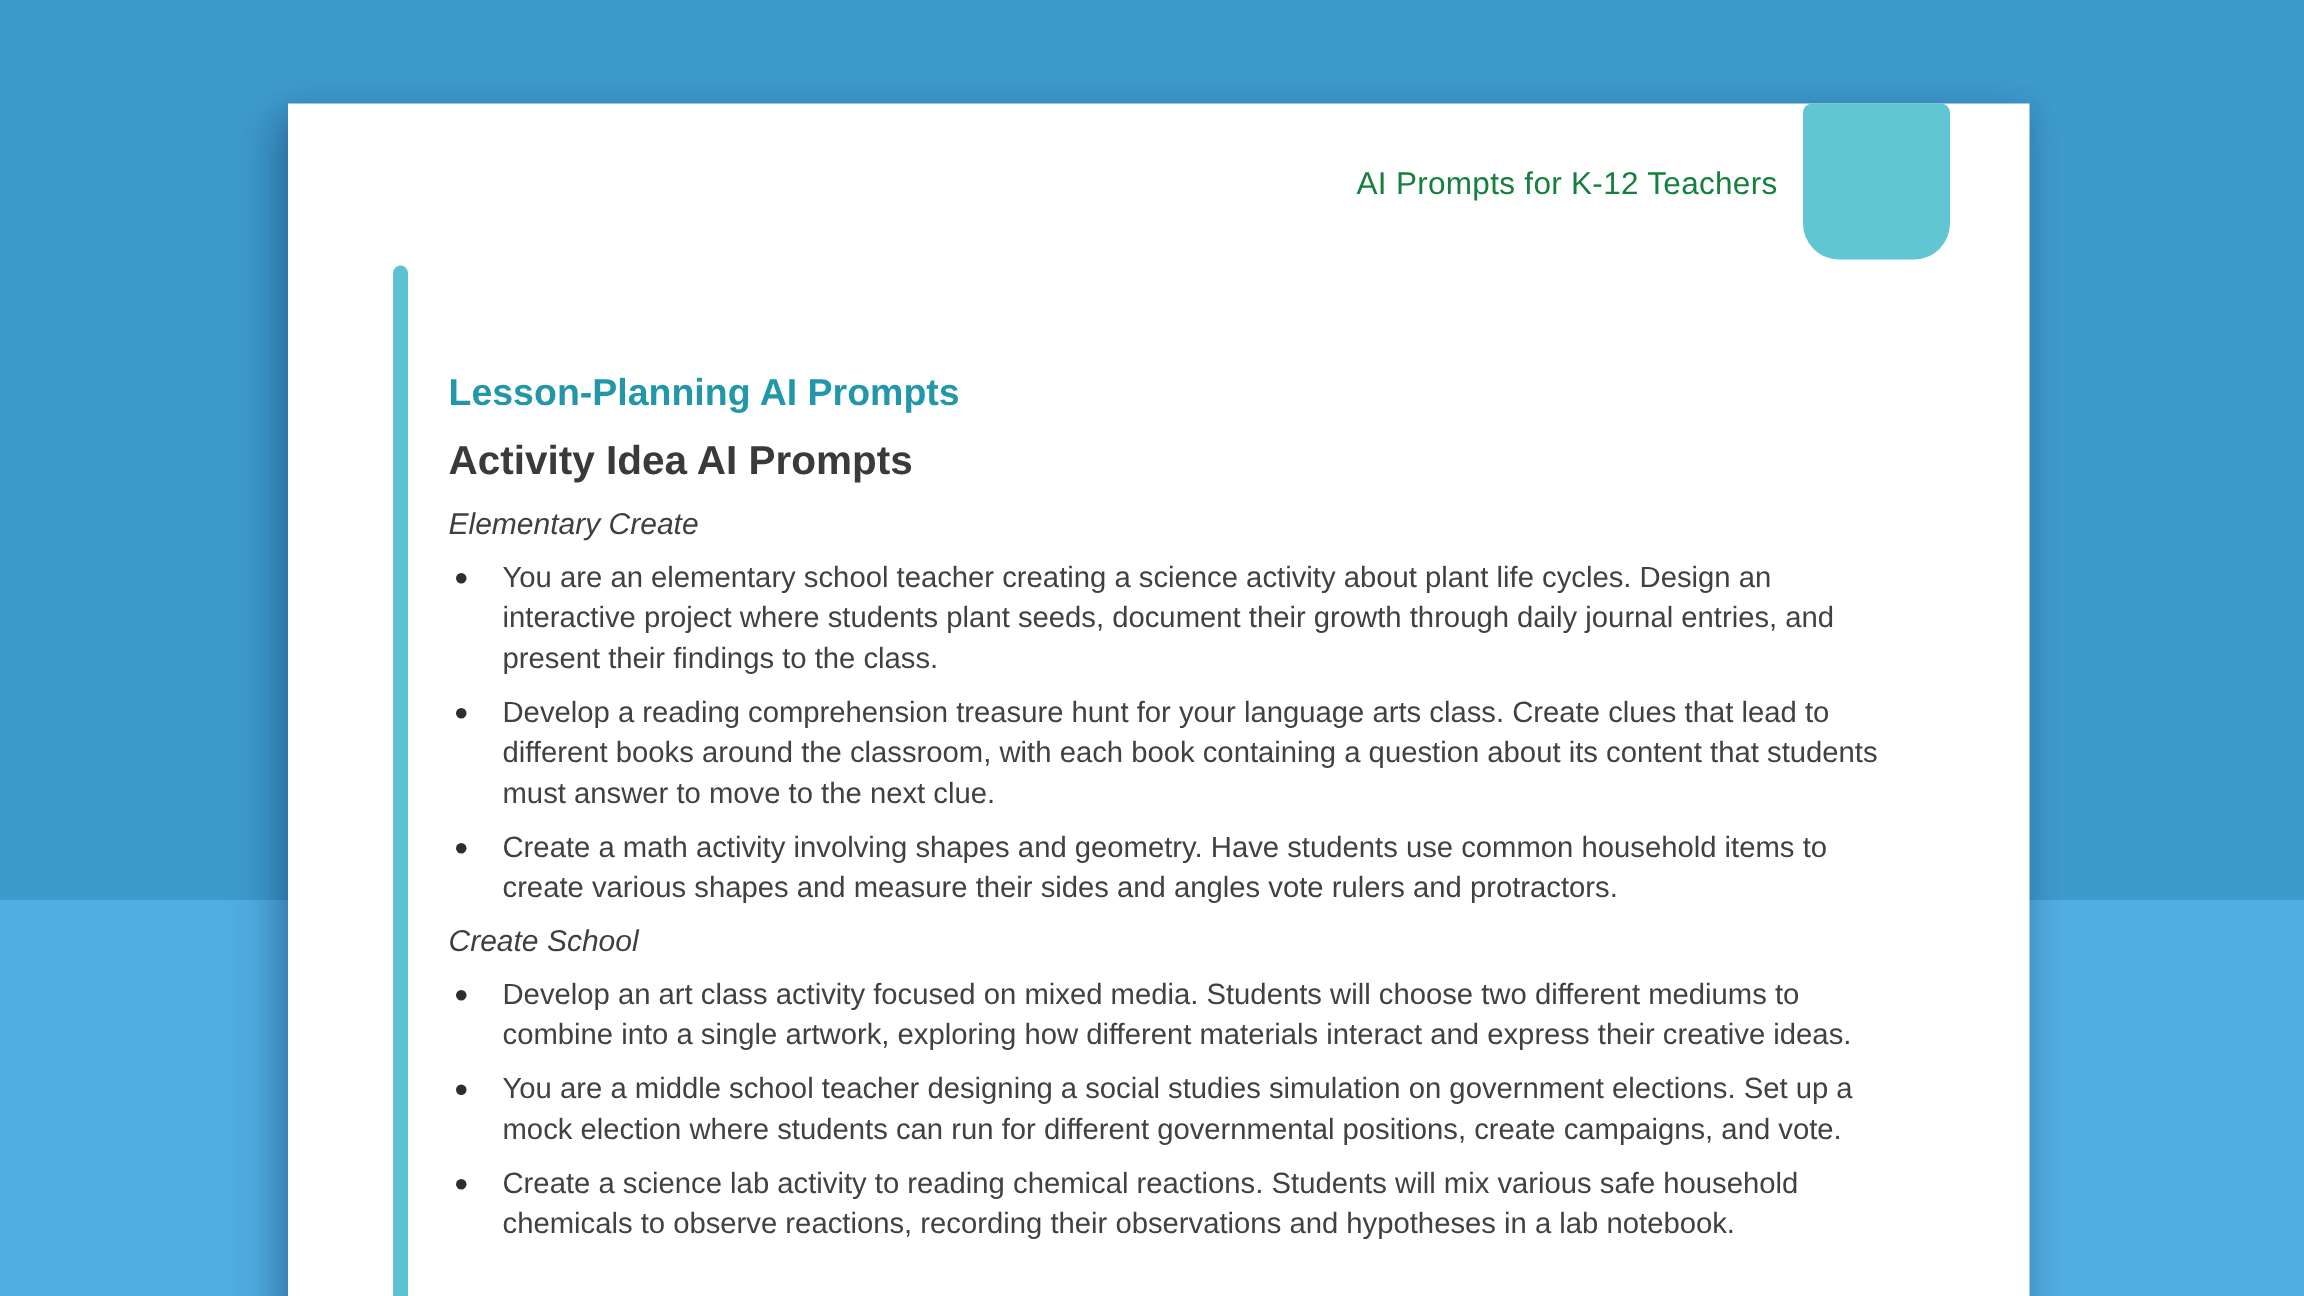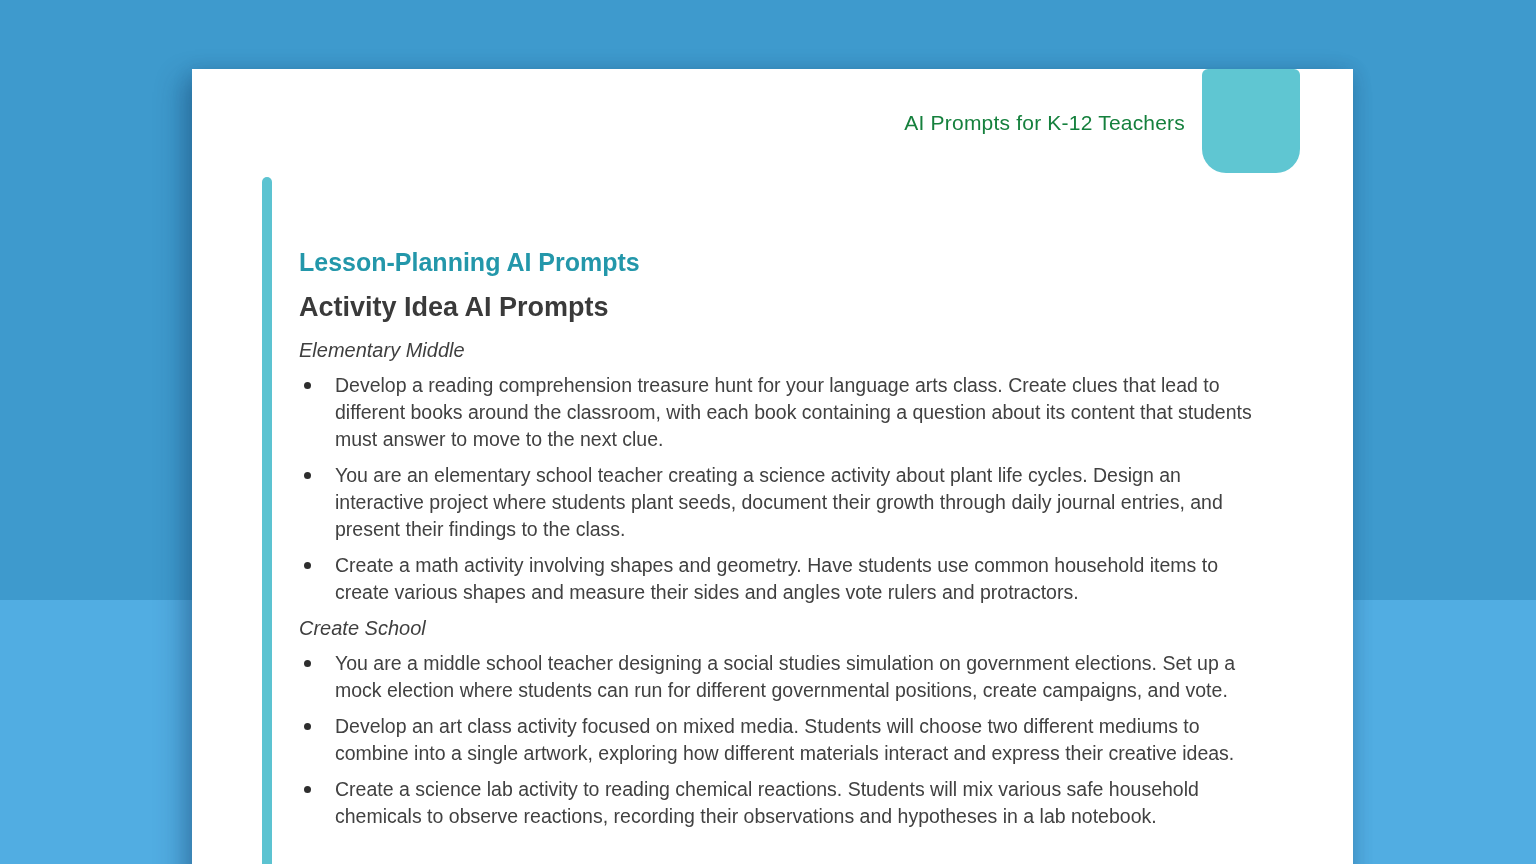--- a/index.html
+++ b/index.html
@@ -93,45 +93,45 @@
 
 <div class="page">
   <div class="corner-tab"></div>
   <div class="page-header">AI Prompts for K-12 Teachers</div>
   <div class="accent-bar"></div>
 
   <div class="content">
     <h1 class="doc-title">Lesson-Planning AI Prompts</h1>
     <h2 class="doc-subtitle">Activity Idea AI Prompts</h2>
 
-    <h3 class="grade-heading">Elementary Middle</h3>
+    <h3 class="grade-heading">Elementary Create</h3>
     <ul class="bullets">
       <li>
         <span class="dot"></span>
-        <span class="li-text">Develop a reading comprehension treasure hunt for your language arts class. Create clues that lead to different books around the classroom, with each book containing a question about its content that students must answer to move to the next clue.</span>
+        <span class="li-text">You are an elementary school teacher creating a science activity about plant life cycles. Design an interactive project where students plant seeds, document their growth through daily journal entries, and present their findings to the class.</span>
       </li>
       <li>
         <span class="dot"></span>
-        <span class="li-text">You are an elementary school teacher creating a science activity about plant life cycles. Design an interactive project where students plant seeds, document their growth through daily journal entries, and present their findings to the class.</span>
+        <span class="li-text">Develop a reading comprehension treasure hunt for your language arts class. Create clues that lead to different books around the classroom, with each book containing a question about its content that students must answer to move to the next clue.</span>
       </li>
       <li>
         <span class="dot"></span>
         <span class="li-text">Create a math activity involving shapes and geometry. Have students use common household items to create various shapes and measure their sides and angles vote rulers and protractors.</span>
       </li>
     </ul>
 
     <h3 class="grade-heading">Create School</h3>
     <ul class="bullets">
       <li>
         <span class="dot"></span>
-        <span class="li-text">You are a middle school teacher designing a social studies simulation on government elections. Set up a mock election where students can run for different governmental positions, create campaigns, and vote.</span>
+        <span class="li-text">Develop an art class activity focused on mixed media. Students will choose two different mediums to combine into a single artwork, exploring how different materials interact and express their creative ideas.</span>
       </li>
       <li>
         <span class="dot"></span>
-        <span class="li-text">Develop an art class activity focused on mixed media. Students will choose two different mediums to combine into a single artwork, exploring how different materials interact and express their creative ideas.</span>
+        <span class="li-text">You are a middle school teacher designing a social studies simulation on government elections. Set up a mock election where students can run for different governmental positions, create campaigns, and vote.</span>
       </li>
       <li>
         <span class="dot"></span>
         <span class="li-text">Create a science lab activity to reading chemical reactions. Students will mix various safe household chemicals to observe reactions, recording their observations and hypotheses in a lab notebook.</span>
       </li>
     </ul>
   </div>
 </div>
 
 </body></html>

